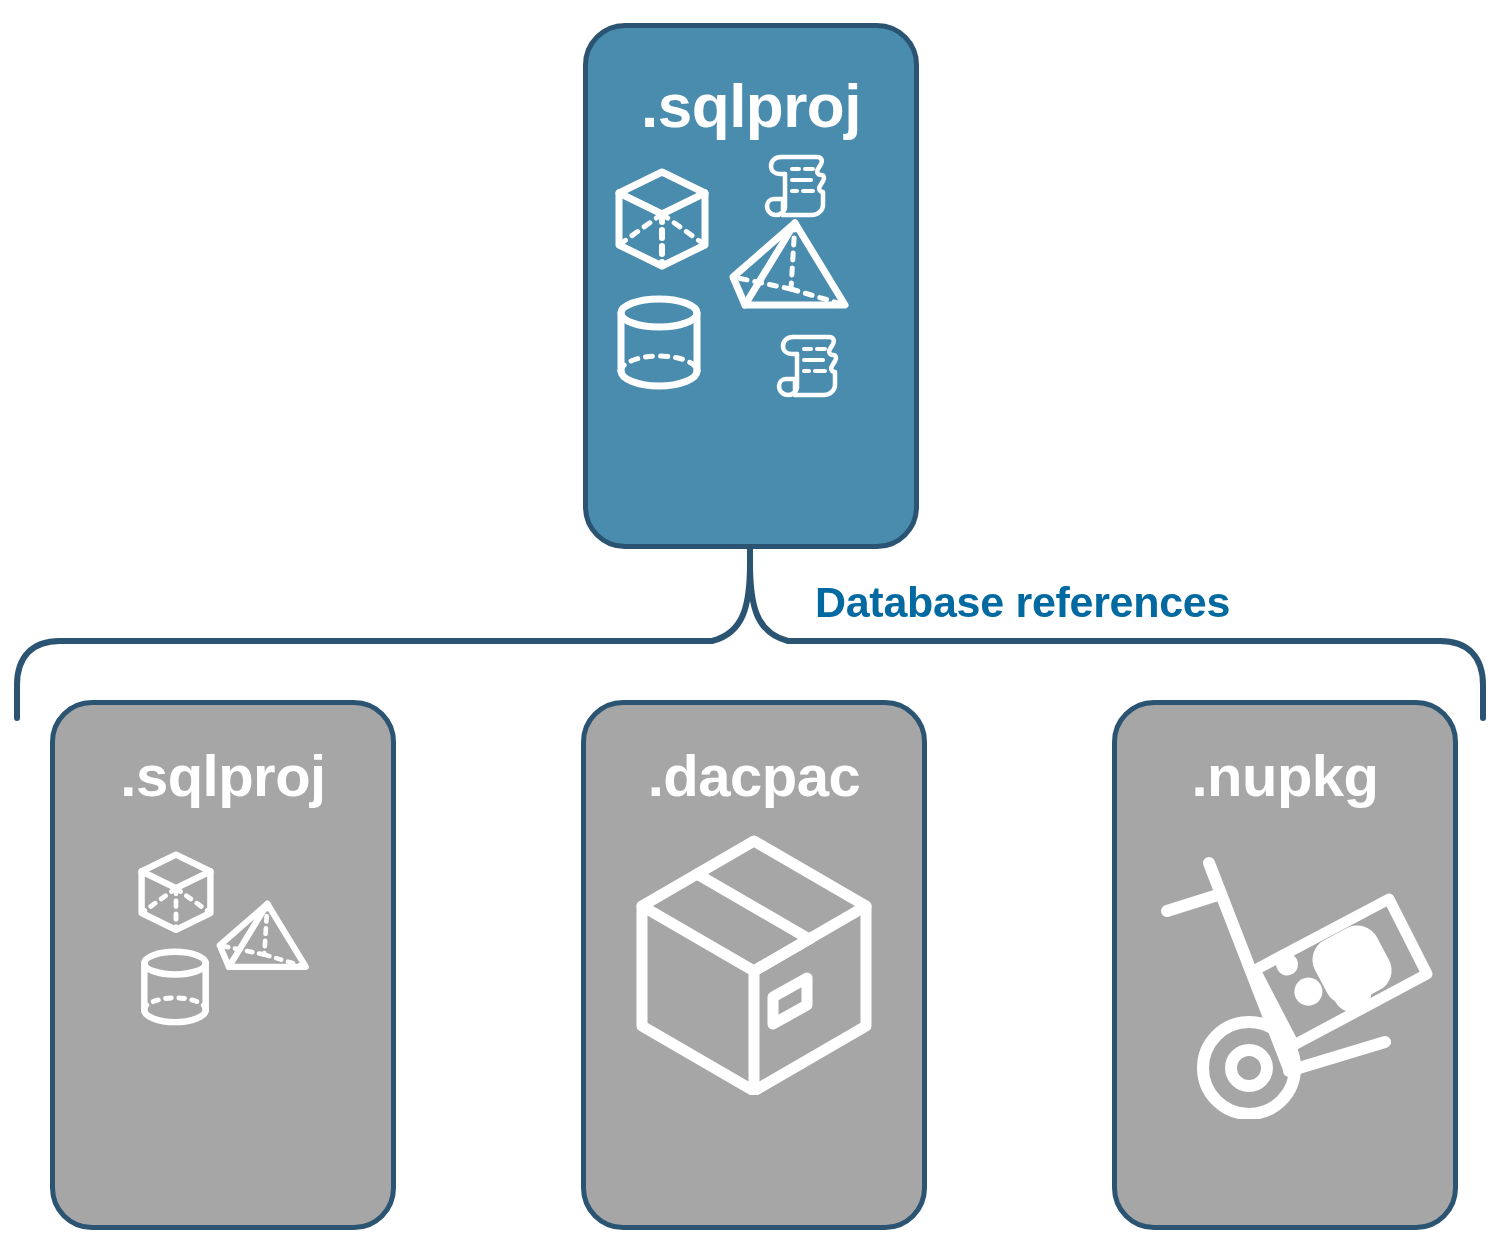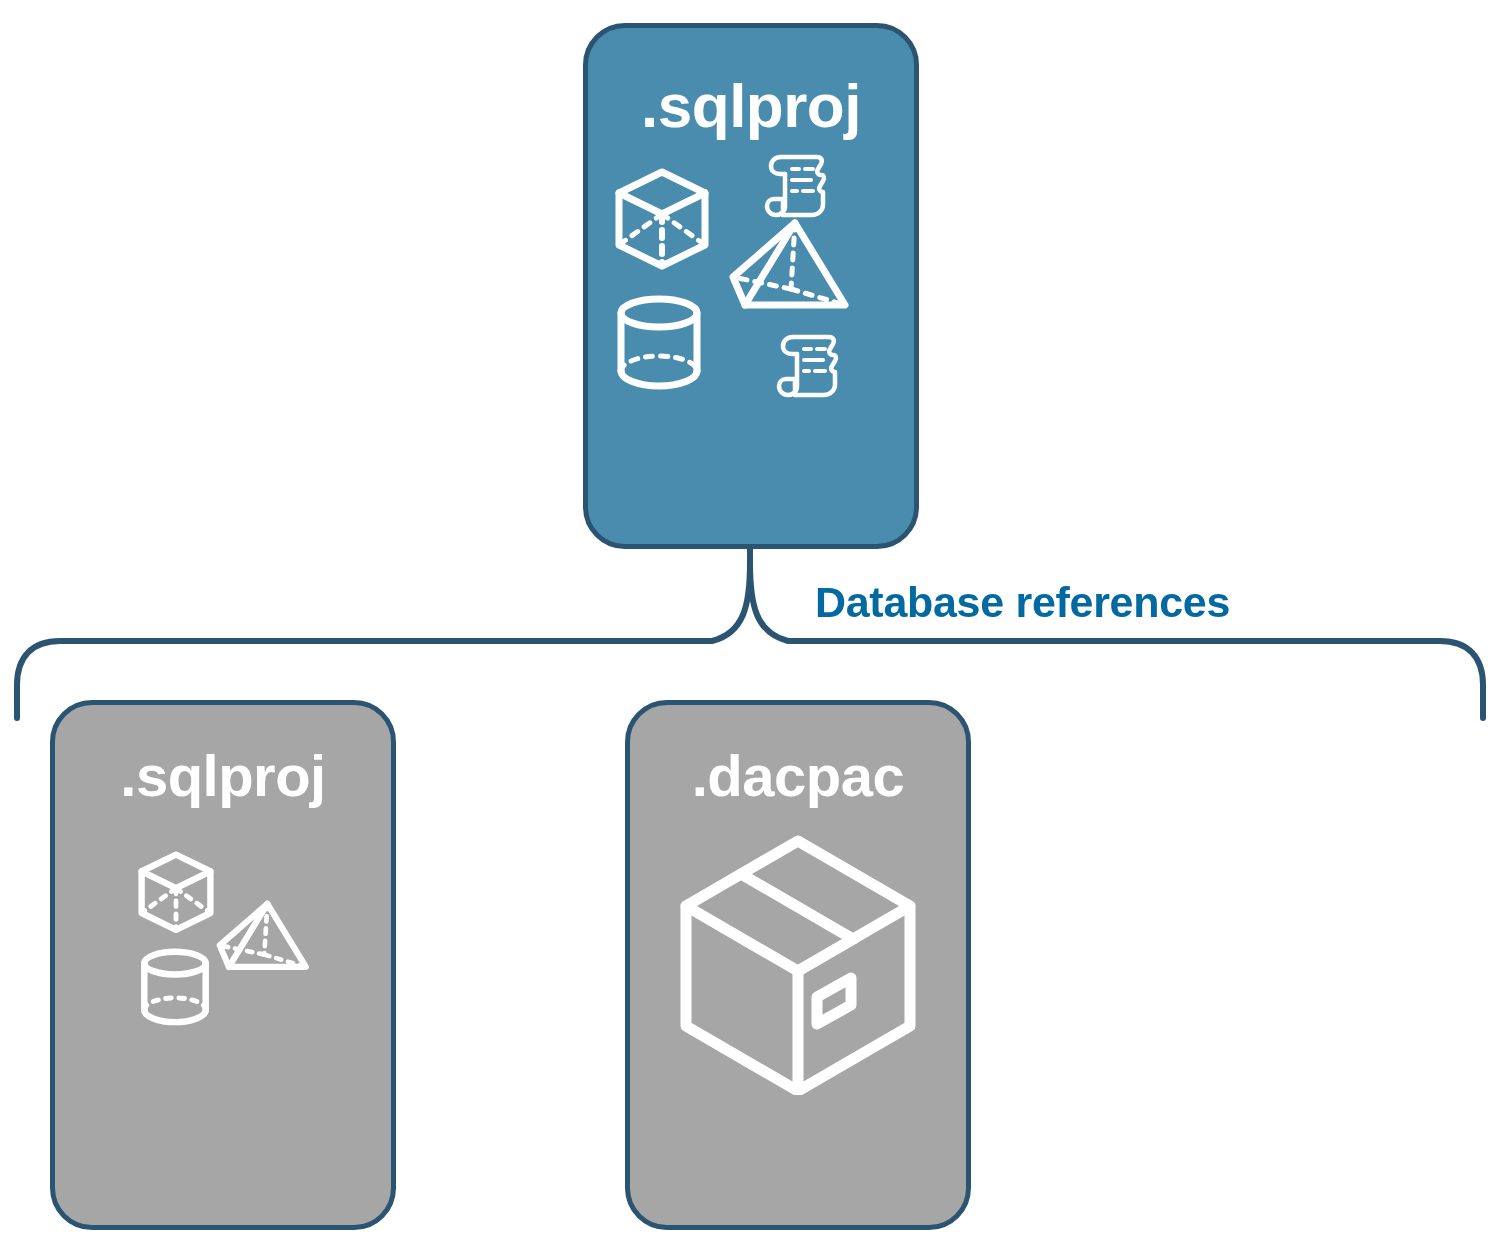--- a/index.html
+++ b/index.html
@@ -62,21 +62,21 @@
   }
 
   
   .card-ref {
     background: #a6a6a6;
     top: 700px;
     width: 346px;
     height: 530px;
   }
   #card-sqlproj { left: 50px; }
-  #card-dacpac  { left: 581px; margin-left: 44px; }
+  #card-dacpac  { left: 581px; }
   #card-nupkg   { left: 1112px; }
 
   .card-ref .card-title {
     font-size: 58px;
     margin-top: 42px;
   }
   .card-ref .icon-area {
     position: relative;
     width: 346px;
     height: 330px;
@@ -255,14 +255,44 @@
         <path d="M133 142 L133 262"></path>
 
         <path d="M76 45 L188 110"></path>
         <path d="M133 142 L190 109"></path>
 
         <path d="M152 168 L186 149 L186 176 L152 195 Z"></path>
       </svg>
     </div>
   </div>
 
+  <div class="card card-ref" id="card-nupkg">
+    <div class="card-title">.nupkg</div>
+
+    <div class="icon-area">
+
+      <svg style="left:25px; top:0px;" width="300" height="300" viewBox="0 0 300 300" fill="none" stroke="#ffffff" stroke-width="12" stroke-linejoin="round" stroke-linecap="round">
+
+        <path d="M30 92 L84 75"></path>
+
+        <path d="M72 44 L152 250"></path>
+
+        <circle cx="112" cy="249" r="46"></circle>
+        <circle cx="112" cy="249" r="18"></circle>
+
+        <path d="M152 252 L248 223"></path>
+      </svg>
+
+      <svg style="left:125px; top:55px;" width="200" height="200" viewBox="0 0 200 200" fill="none">
+        <g stroke="#ffffff" stroke-width="11" stroke-linejoin="round" stroke-linecap="round" fill="none">
+          <path d="M18 96 L152 25 L190 100 L57 171 Z"></path>
+        </g>
+        <g fill="#ffffff" stroke="none" transform="rotate(-28 104 98)">
+          <rect x="82" y="62" width="70" height="70" rx="22"></rect>
+          <circle cx="60" cy="66" r="11"></circle>
+          <circle cx="66" cy="100" r="14"></circle>
+          <circle cx="104" cy="122" r="19"></circle>
+        </g>
+      </svg>
+    </div>
+  </div>
 
 </div>
 
 </body></html>

